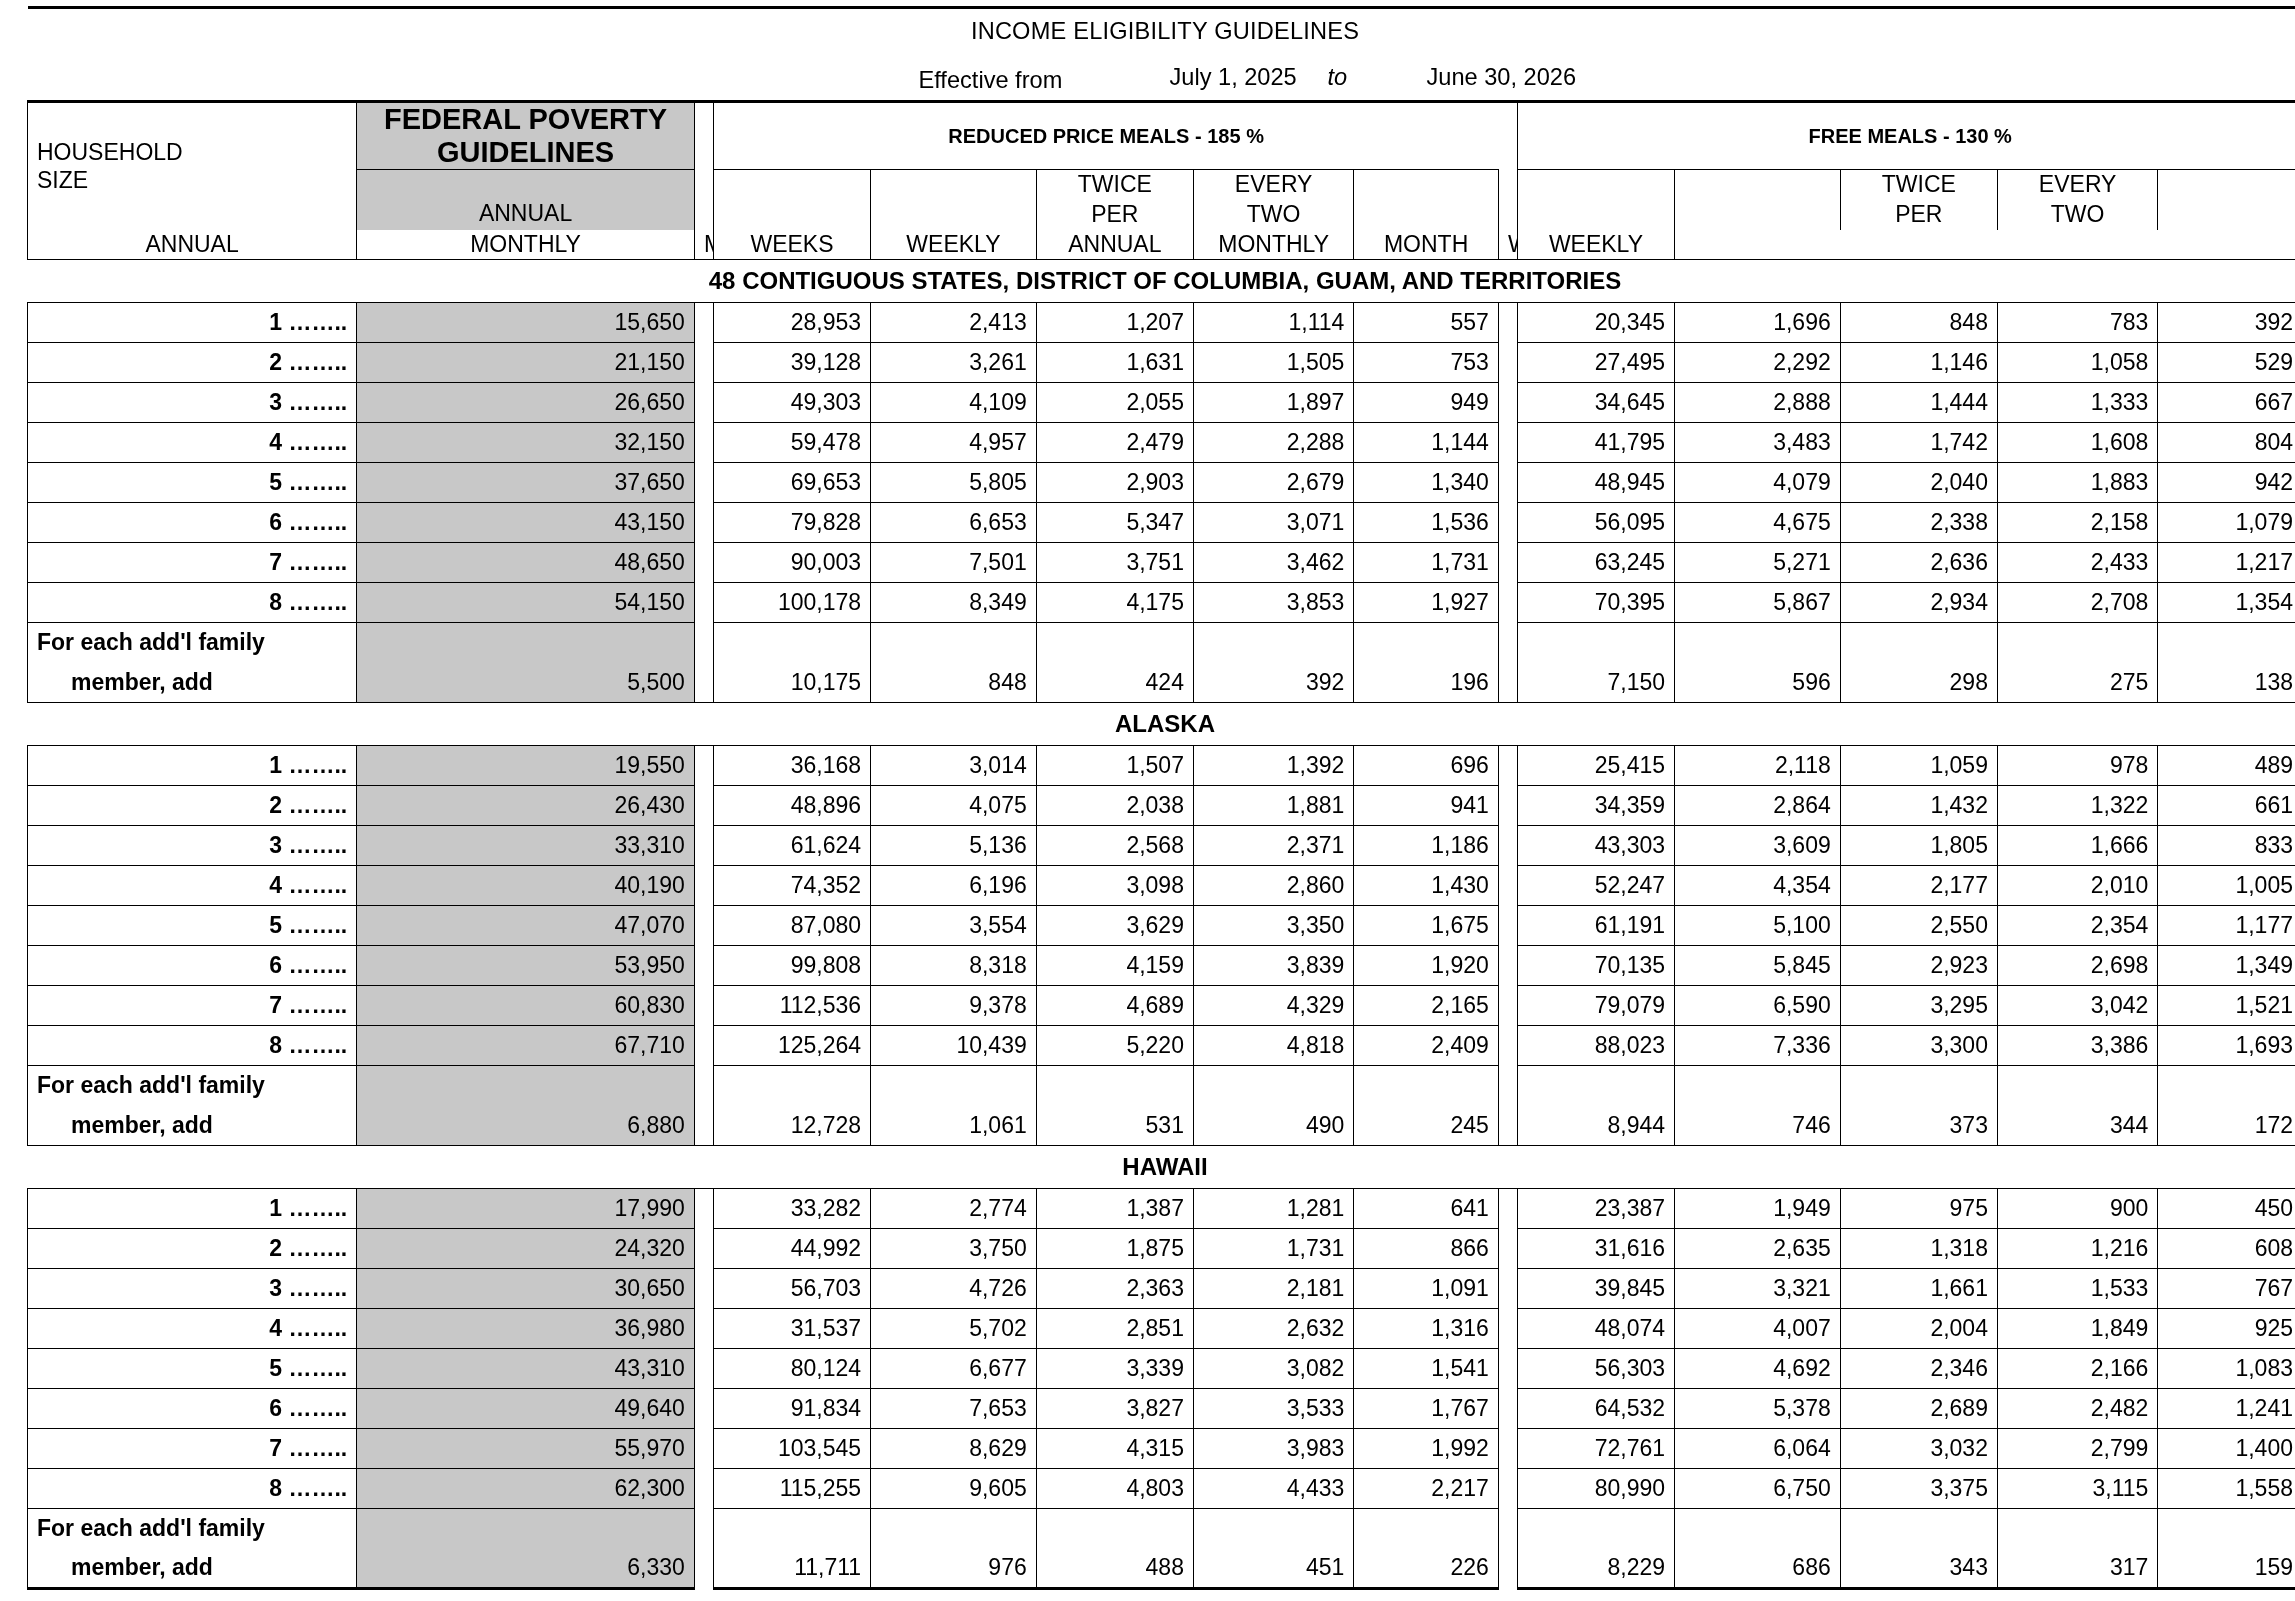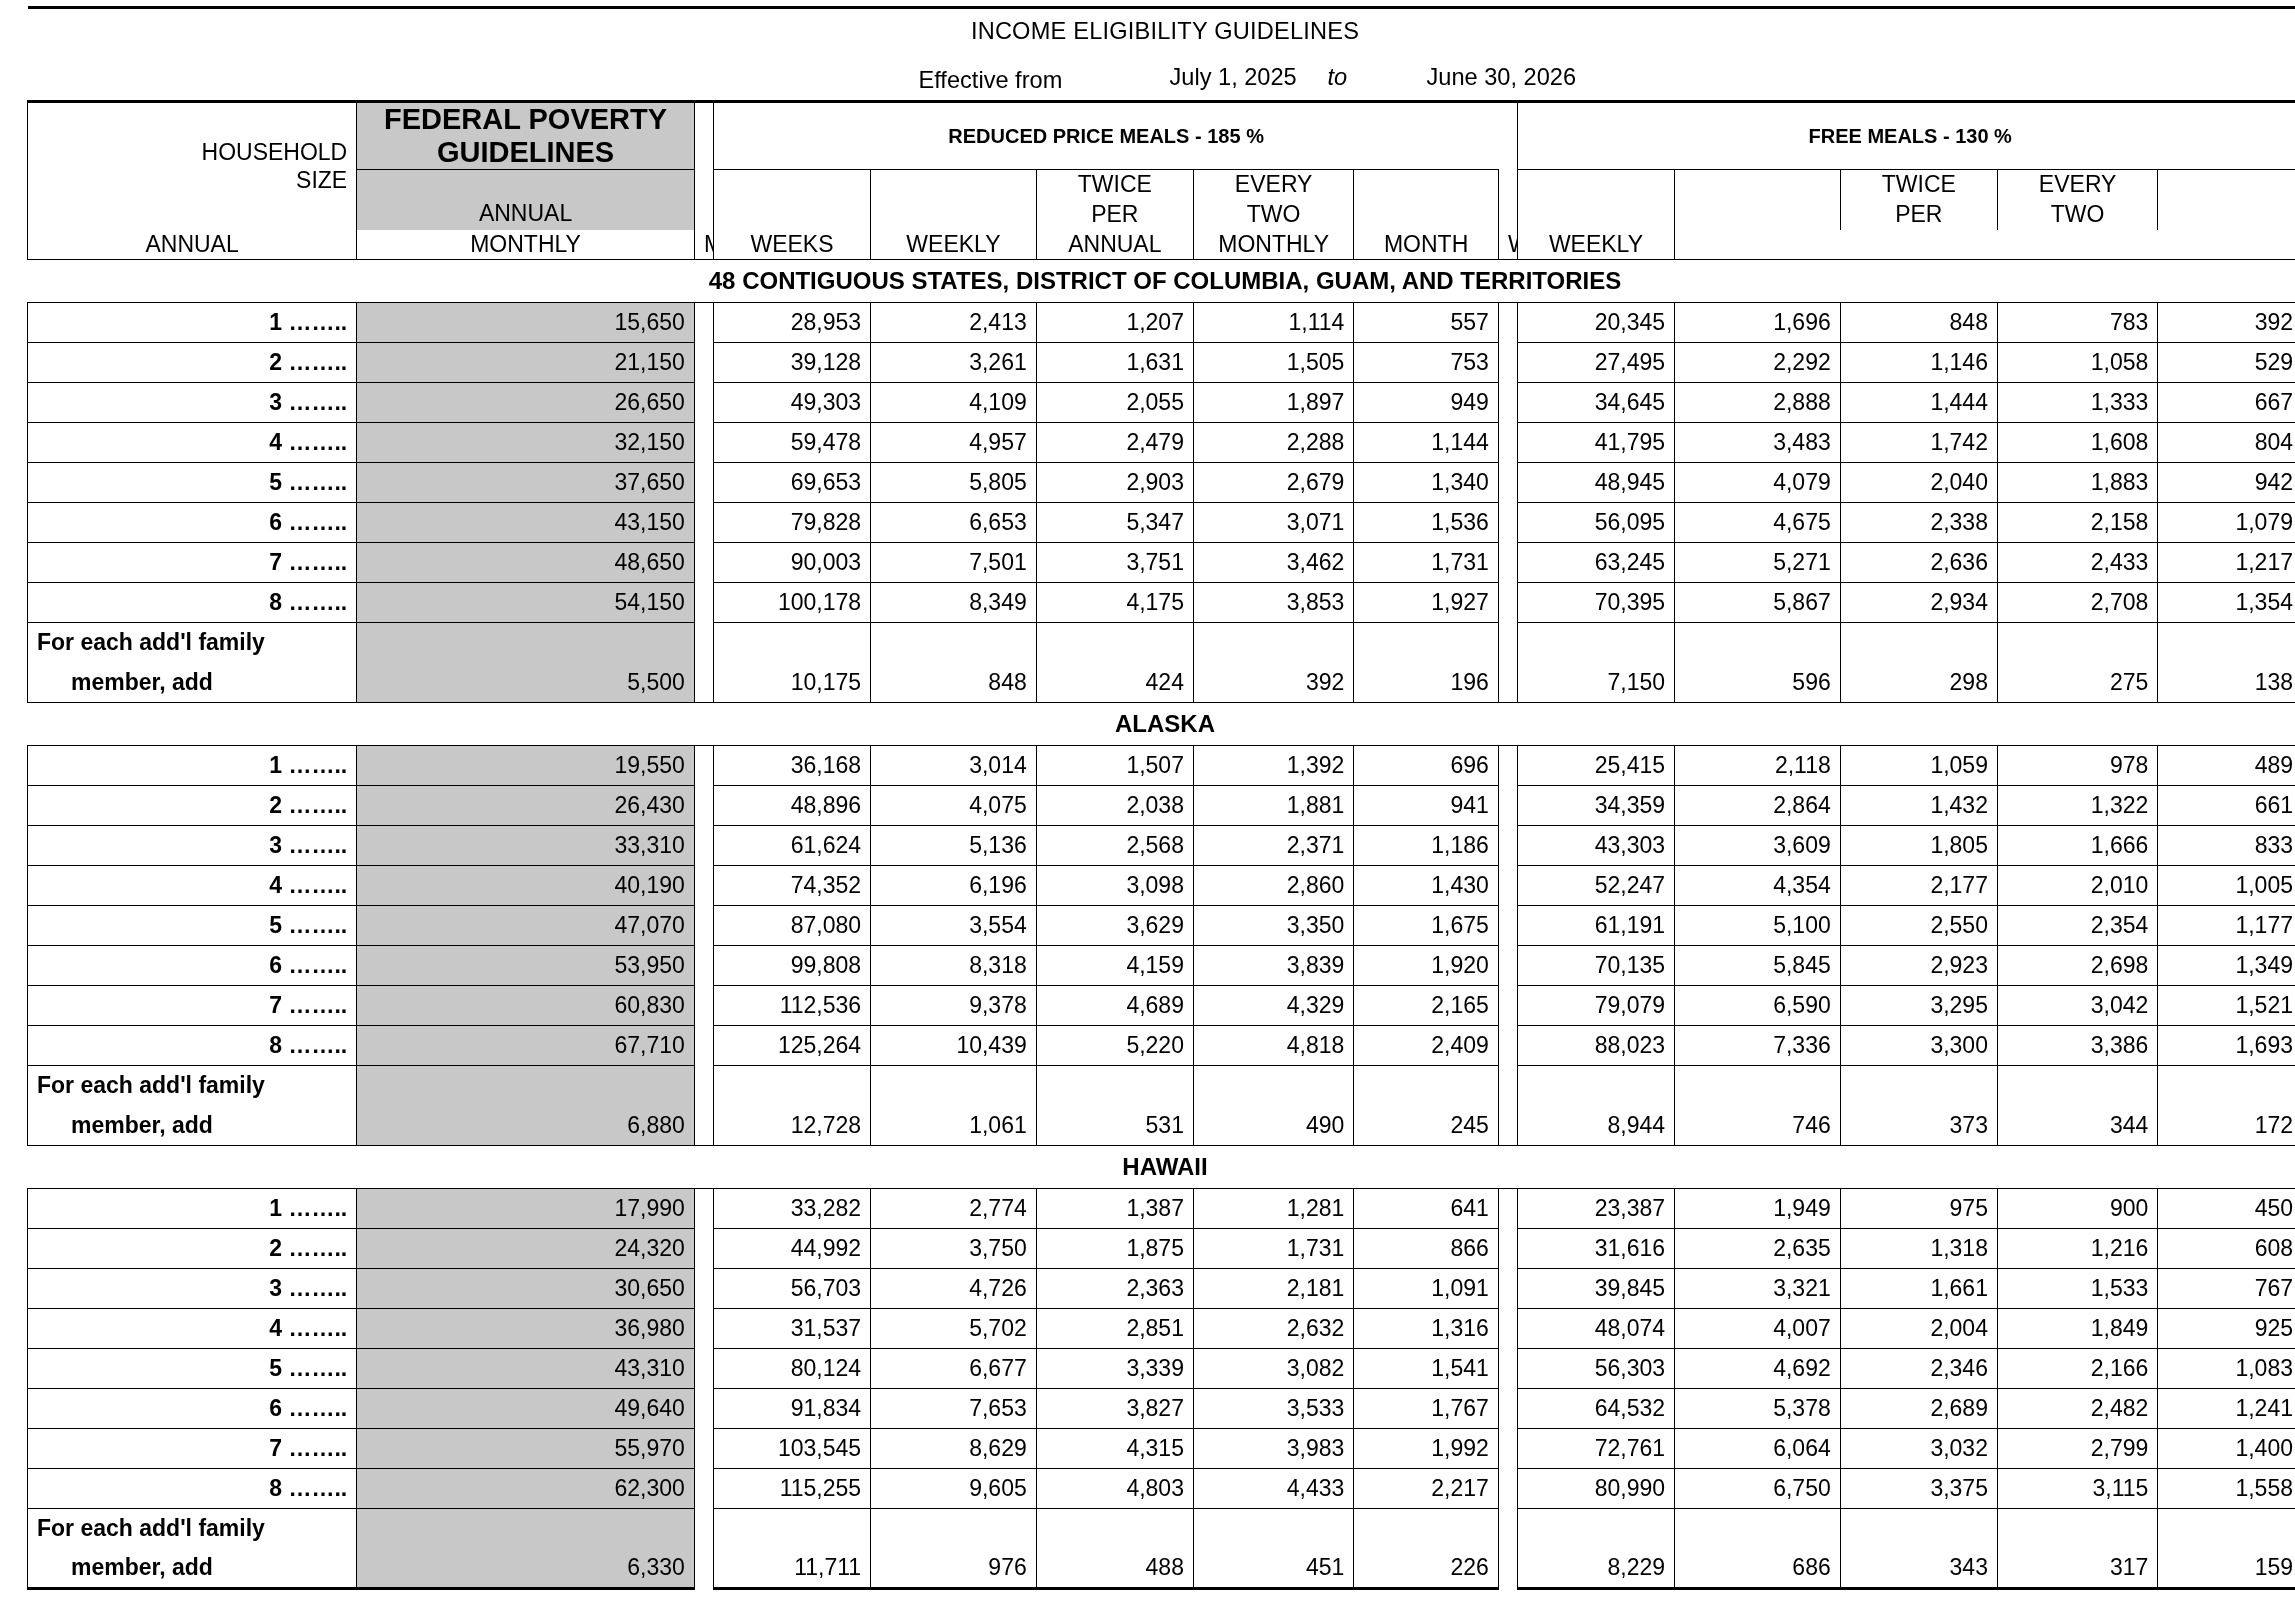--- a/index.html
+++ b/index.html
@@ -143,21 +143,21 @@
             <div class="eff-wrap">
               <span class="lbl">Effective from</span>
               <span class="d1">July 1, 2025</span>
               <span class="d2">to</span>
               <span class="d3">June 30, 2026</span>
             </div>
           </td>
         </tr>
         <tr>
           <td class="nb-b nb-r" rowspan="4">
-            <div style="text-align:right;line-height:1.25;">
+            <div style="text-align:left;line-height:1.25;">
               <div>HOUSEHOLD</div>
               <div>SIZE</div>
             </div>
           </td>
           <td class="shade fpg-title nb-b">FEDERAL POVERTY</td>
           <td class="nb nb-t" rowspan="4"></td>
           <td class="group-title nb-b nb-r" colspan="5" rowspan="2">REDUCED PRICE MEALS - 185 %</td>
           <td class="nb nb-t" rowspan="4"></td>
           <td class="group-title nb-b nb-r" colspan="5" rowspan="2">FREE MEALS - 130 %</td>
         </tr>

